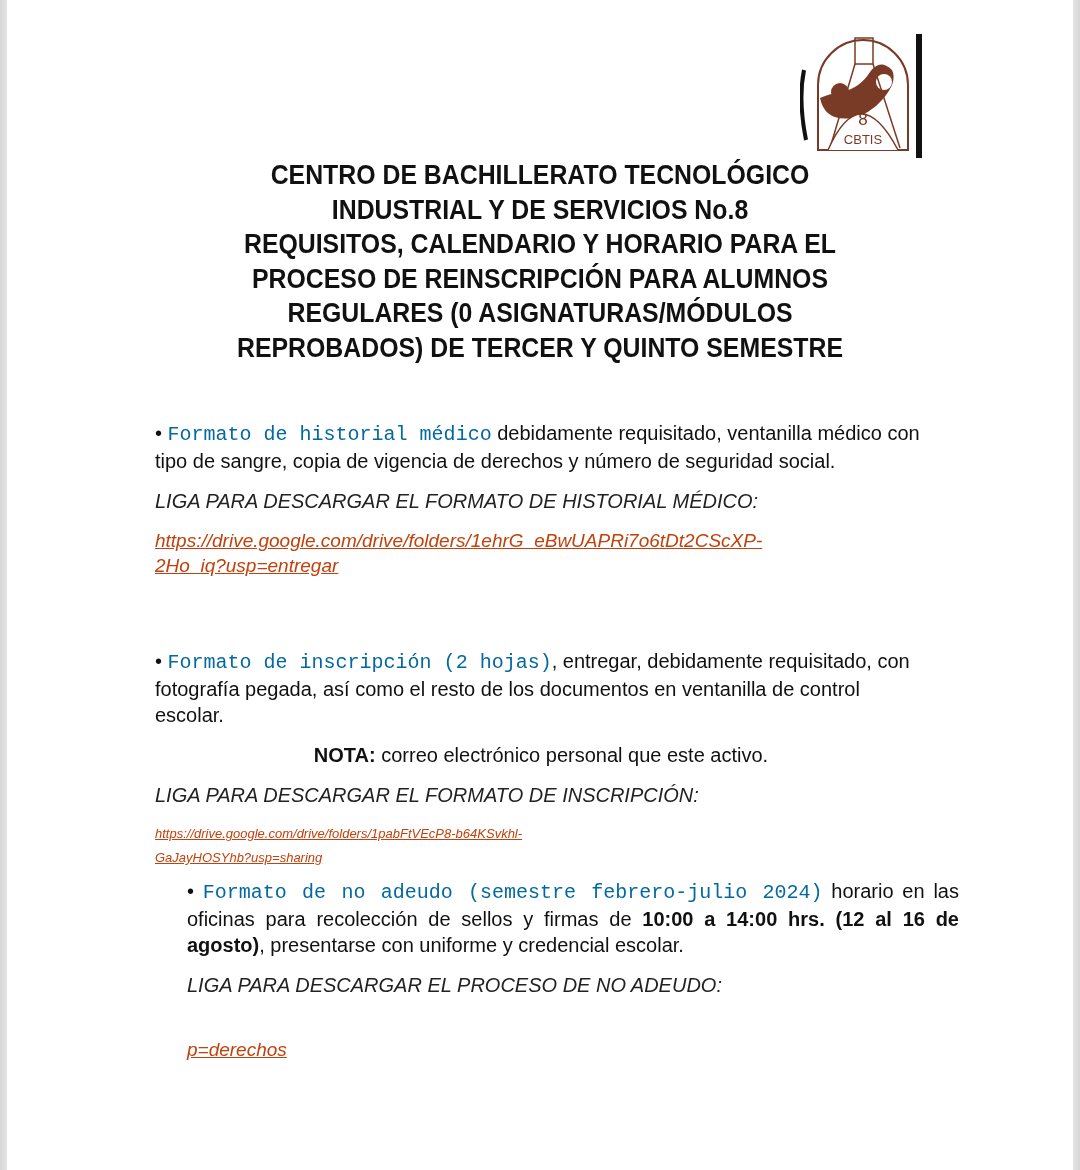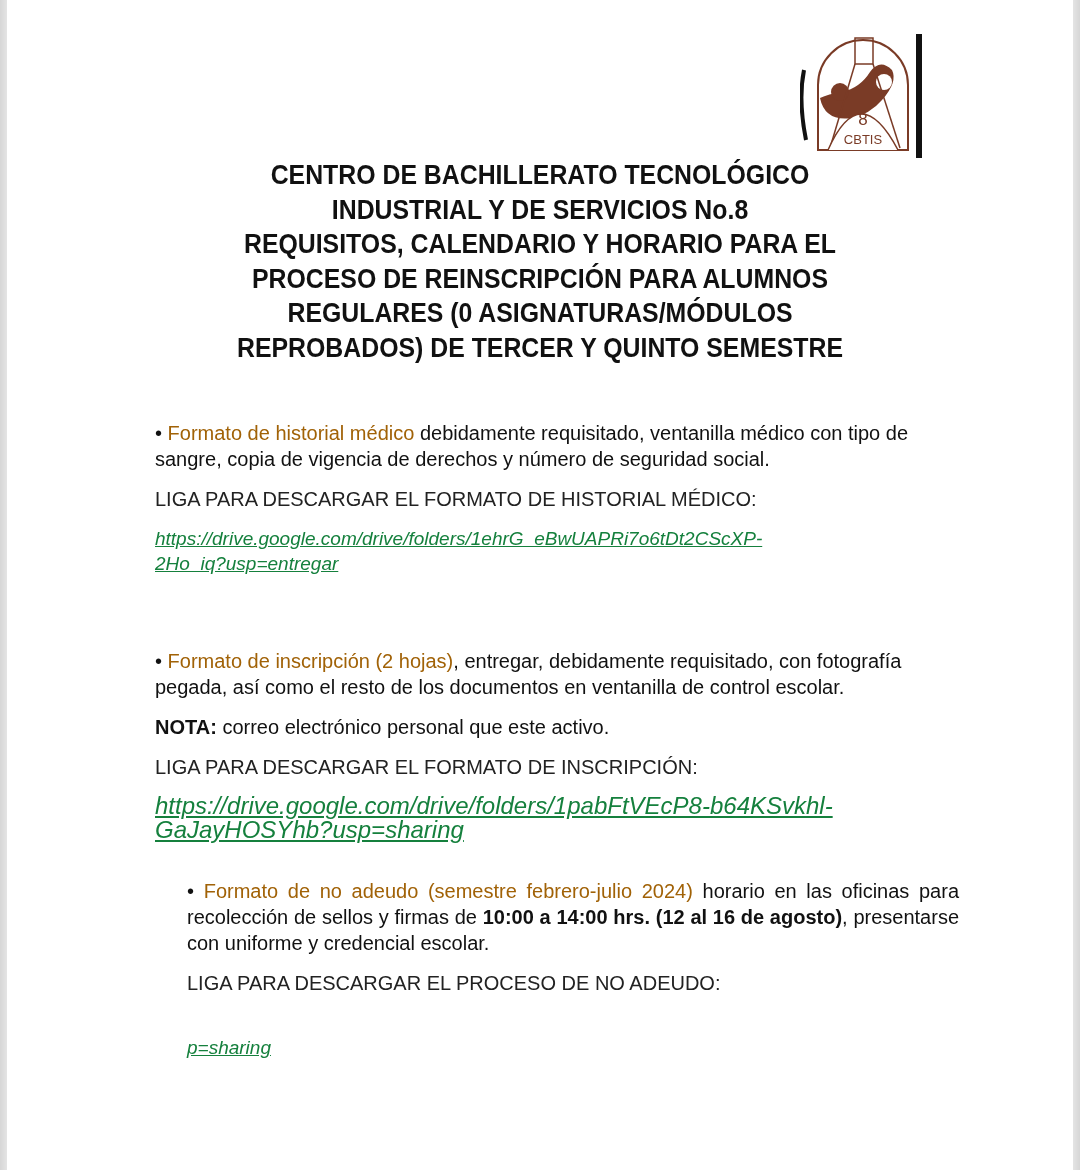--- a/index.html
+++ b/index.html
@@ -39,37 +39,38 @@
       text-align: center;
       font-weight: bold;
       font-size: 27px;
       line-height: 34.5px;
       letter-spacing: 0px;
       transform: scaleX(0.92);
       transform-origin: center top;
     }
     .title div { white-space: nowrap; }
     .para { margin: 0; }
-    .red { color: #a16207; }
+    .red { color: #0369a1; font-family: Liberation Mono, monospace; }
     .link-label {
+      font-style: italic;
       color: #222;
       margin-top: 14px;
     }
     .link {
       display: block;
       font-style: italic;
-      color: #15803d;
+      color: #c2410c;
       text-decoration: underline;
       font-size: 19px;
       line-height: 25px;
       word-break: break-all;
       margin-top: 14px;
       width: 690px;
     }
-    .note { margin-top: 14px; }
+    .note { margin-top: 14px; text-align: center; }
     .bold { font-weight: bold; }
     .justify { text-align: justify; }
     .sec1 { position: absolute; top: 420px; left: 155px; width: 772px; }
     .sec2 { position: absolute; top: 648px; left: 155px; width: 772px; }
     .sec3 { position: absolute; top: 878px; left: 155px; width: 772px; margin-left: 32px; }
     .txt { font-size: 20px; line-height: 26px; }
   </style>
 </head>
 <body>
 
@@ -123,29 +124,29 @@
 
 <div class="sec2">
   <p class="para txt">
     <span>•</span>
     <span class="red">Formato de inscripción (2 hojas)</span><span>, entregar, debidamente requisitado, con fotografía pegada, así como el resto de los documentos en ventanilla de control escolar.</span>
   </p>
   <div class="note txt">
     <span class="bold">NOTA:</span><span> correo electrónico personal que este activo.</span>
   </div>
   <div class="link-label txt">LIGA PARA DESCARGAR EL FORMATO DE INSCRIPCIÓN:</div>
-  <a class="link" style="font-size:24px;line-height:24px;">
+  <a class="link" style="font-size:13px;line-height:24px;">
     <span>https://drive.google.com/drive/folders/1pabFtVEcP8-b64KSvkhl-</span><br>
     <span>GaJayHOSYhb?usp=sharing</span>
   </a>
 </div>
 
 <div class="sec3">
   <p class="para txt justify">
     <span>•</span>
     <span class="red">Formato de no adeudo (semestre febrero-julio 2024)</span><span> horario en las oficinas para recolección de sellos y firmas de </span><span class="bold">10:00 a 14:00 hrs. (12 al 16 de agosto)</span><span>, presentarse con uniforme y credencial escolar.</span>
   </p>
   <div class="link-label txt">LIGA PARA DESCARGAR EL PROCESO DE NO ADEUDO:</div>
   <a class="link" style="width:770px;">
     <br>
-    <span>p=sharing</span>
+    <span>p=derechos</span>
   </a>
 </div>
 
 </body></html>

